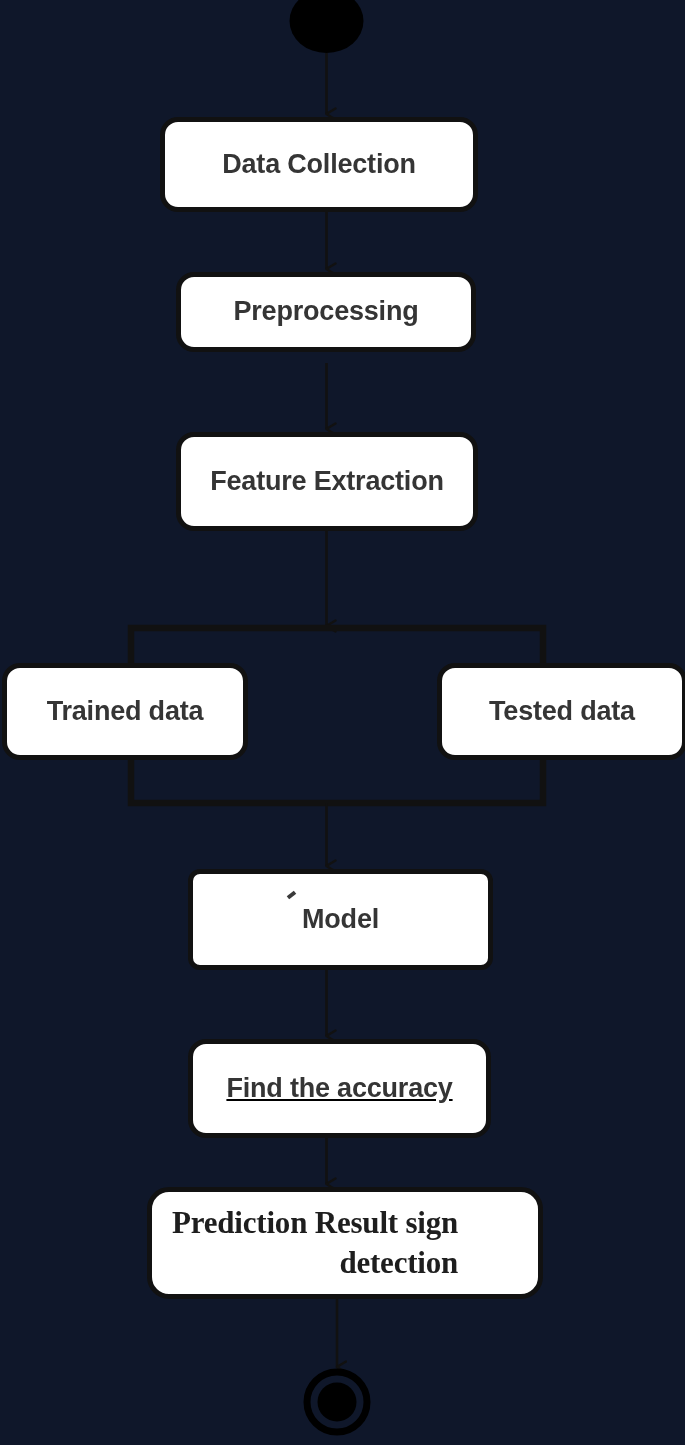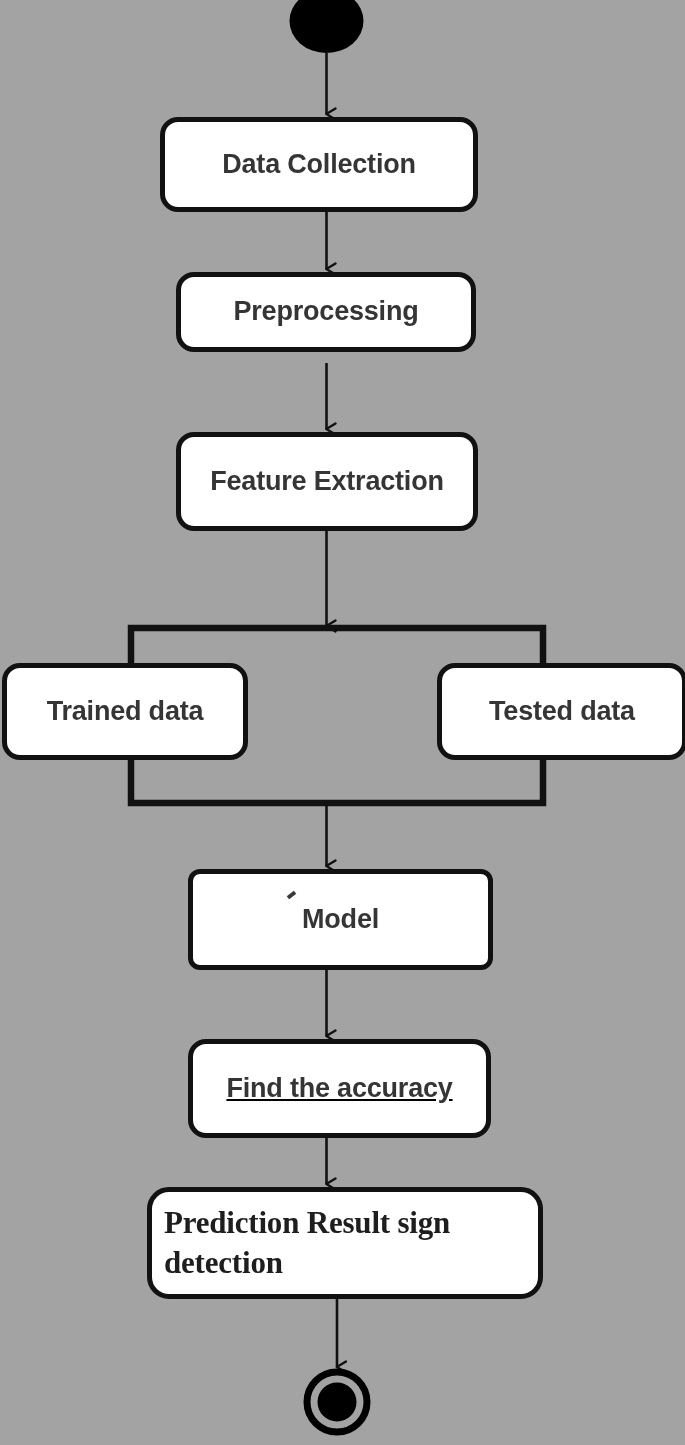--- a/index.html
+++ b/index.html
@@ -8,21 +8,21 @@
     padding: 0;
     background: #ffffff;
   }
   body {
     font-family: "Liberation Sans", sans-serif;
   }
   #diagram-root {
     position: relative;
     width: 685px;
     height: 1445px;
-    background: #a3a3a3;
+    background: #0f172a;
     overflow: hidden;
   }
   #diagram-svg {
     position: absolute;
     top: 0;
     left: 0;
     width: 685px;
     height: 1445px;
   }
   .node-box {
@@ -48,23 +48,23 @@
   }
   
   .node-box.serif-box {
     justify-content: flex-start;
     border-radius: 22px;
   }
   .node-box.serif-box .node-label {
     font-family: "Liberation Serif", serif;
     font-weight: 700;
     font-size: 31px;
-    text-align: left;
+    text-align: right;
     white-space: normal;
-    padding-left: 12px;
+    padding-left: 20px;
     padding-right: 12px;
     line-height: 1.28;
     color: #1e1e1e;
   }
   
   #box-data-collection      { left:160px; top:117px;  width:318px; height:95px;  }
   #box-preprocessing        { left:176px; top:272px;  width:300px; height:80px;  }
   #box-feature-extraction   { left:176px; top:432px;  width:302px; height:99px;  }
   #box-trained-data         { left:2px;   top:663px;  width:246px; height:97px;  }
   #box-tested-data          { left:437px; top:663px;  width:250px; height:97px;  }

